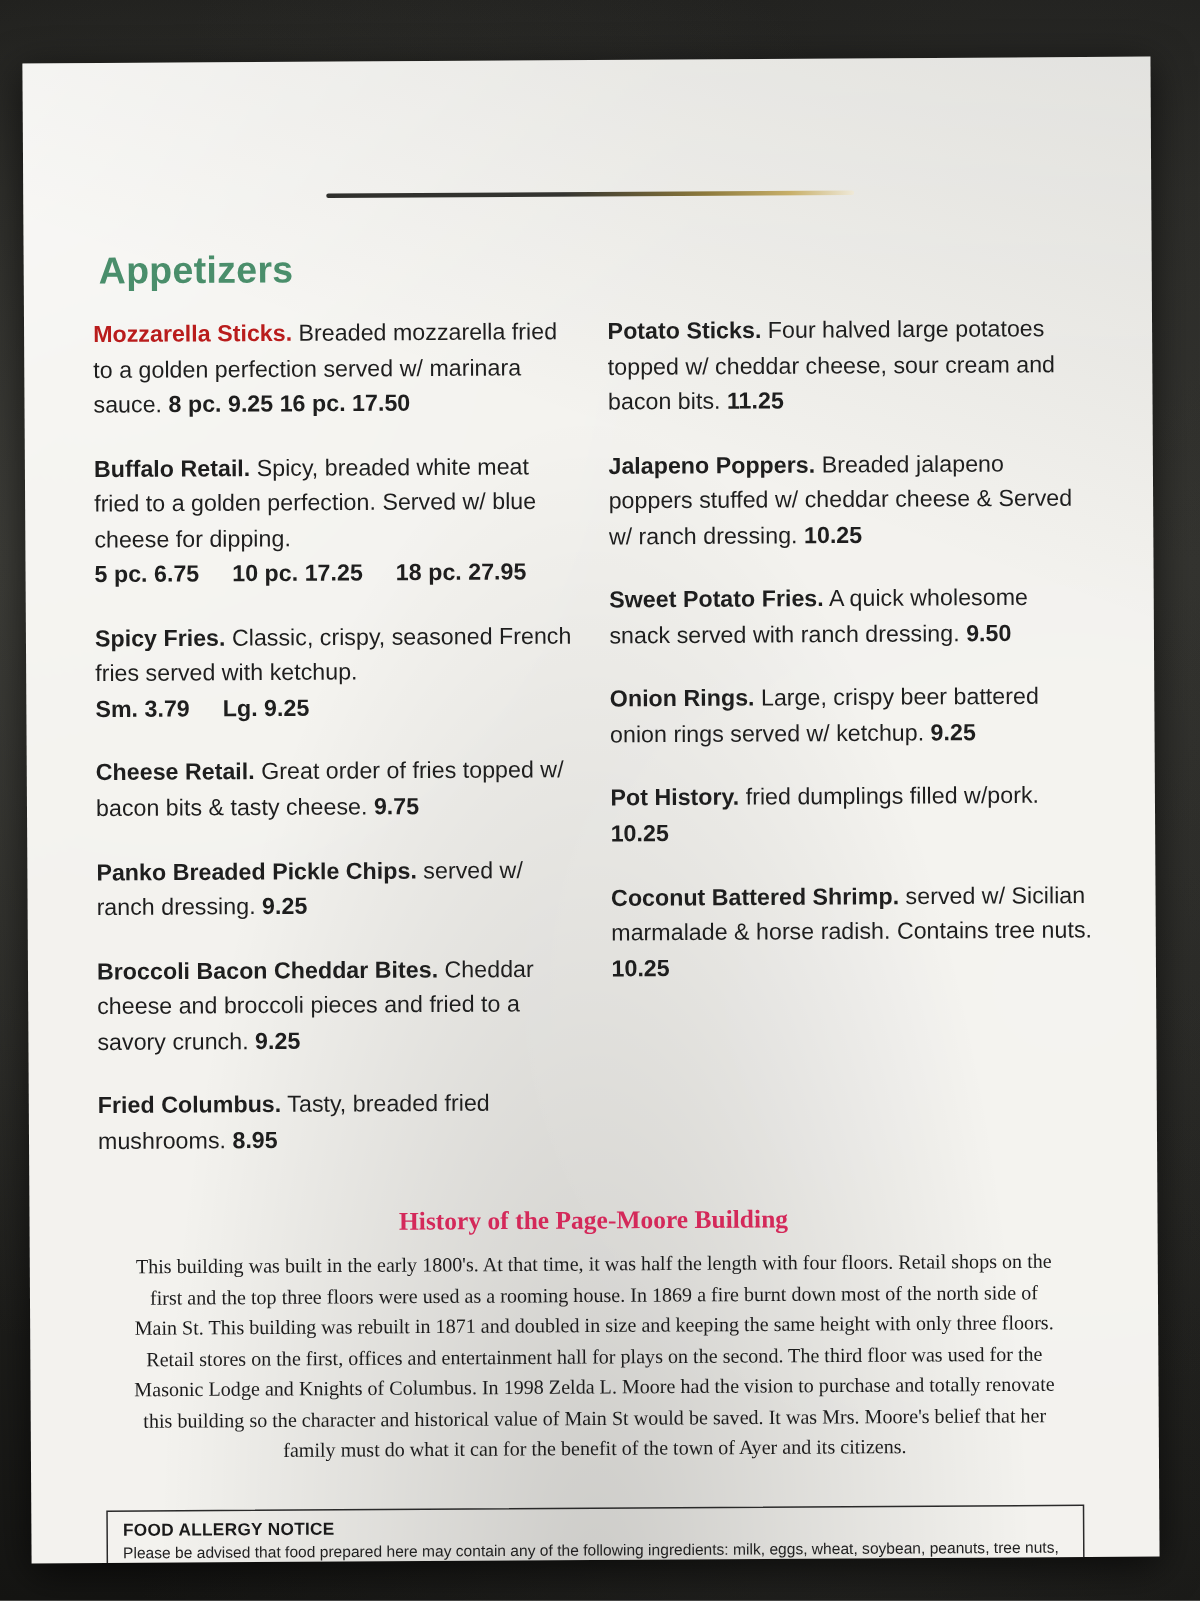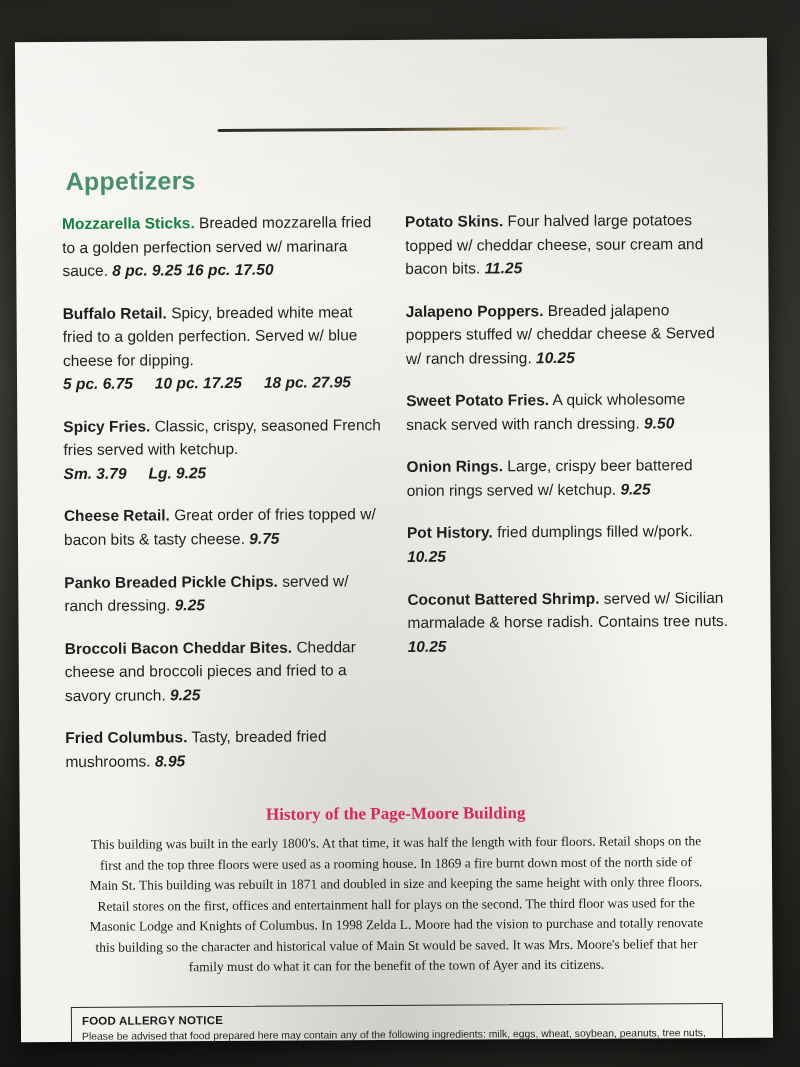--- a/index.html
+++ b/index.html
@@ -96,31 +96,31 @@
     width: 50%;
   }
 
   .item {
     margin-bottom: 19px;
     font-size: 15.5px;
     line-height: 1.52;
     color: #1e1e1e;
   }
   .item .nm { font-weight: bold; }
-  .item .pr { font-weight: bold; white-space: nowrap; font-style: italic; }
+  .item .pr { font-weight: bold; white-space: nowrap; }
   .item .desc { font-weight: normal; }
 
   .price-row {
     font-weight: bold;
     display: block;
   }
   .price-row .gap { display: inline-block; width: 22px; }
 
   
-  .faded { color: #15803d; text-align: right; }
+  .faded { color: #b91c1c; text-align: right; }
 
   
   .history {
     margin: 14px 18px 0 18px;
     text-align: center;
   }
   .history-title {
     font-family: "Liberation Serif", serif;
     font-weight: bold;
     font-size: 17px;
@@ -215,21 +215,21 @@
           <span class="nm">Fried Columbus.</span>
           <span class="desc">Tasty, breaded fried mushrooms.</span>
           <span class="pr">8.95</span>
         </div>
 
       </div>
 
       <div class="col">
 
         <div class="item">
-          <span class="nm">Potato Skins.</span>
+          <span class="nm">Potato Sticks.</span>
           <span class="desc">Four halved large potatoes topped w/ cheddar cheese, sour cream and bacon bits.</span>
           <span class="pr">11.25</span>
         </div>
 
         <div class="item">
           <span class="nm">Jalapeno Poppers.</span>
           <span class="desc">Breaded jalapeno poppers stuffed w/ cheddar cheese &amp; Served w/ ranch dressing.</span>
           <span class="pr">10.25</span>
         </div>
 

